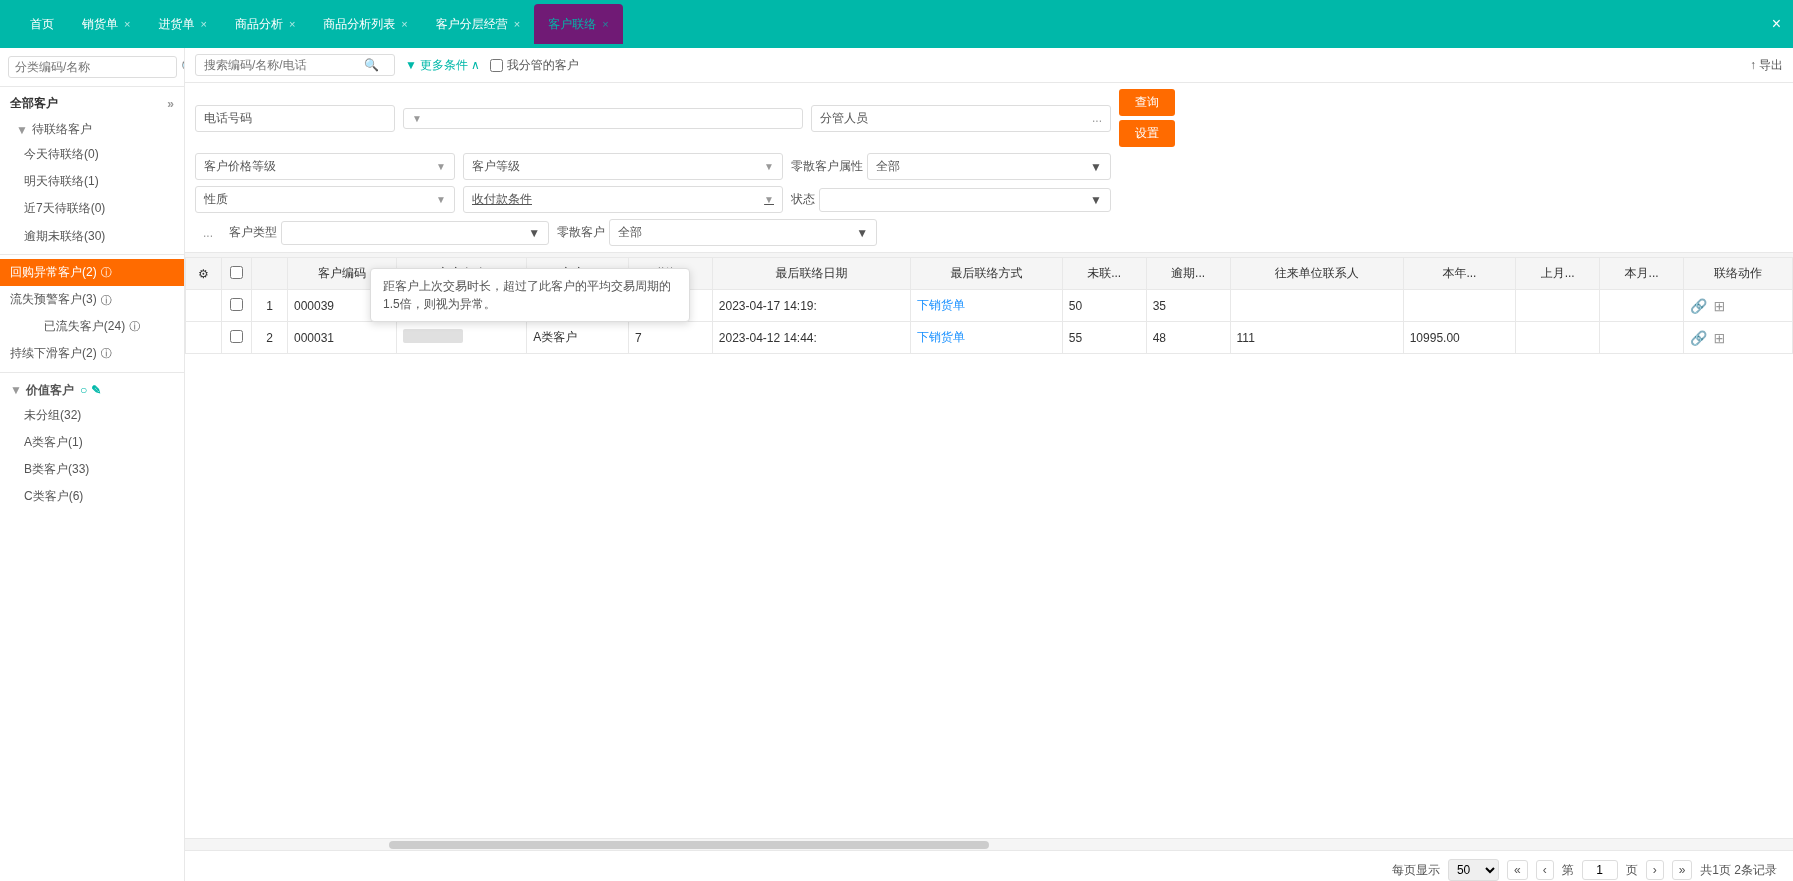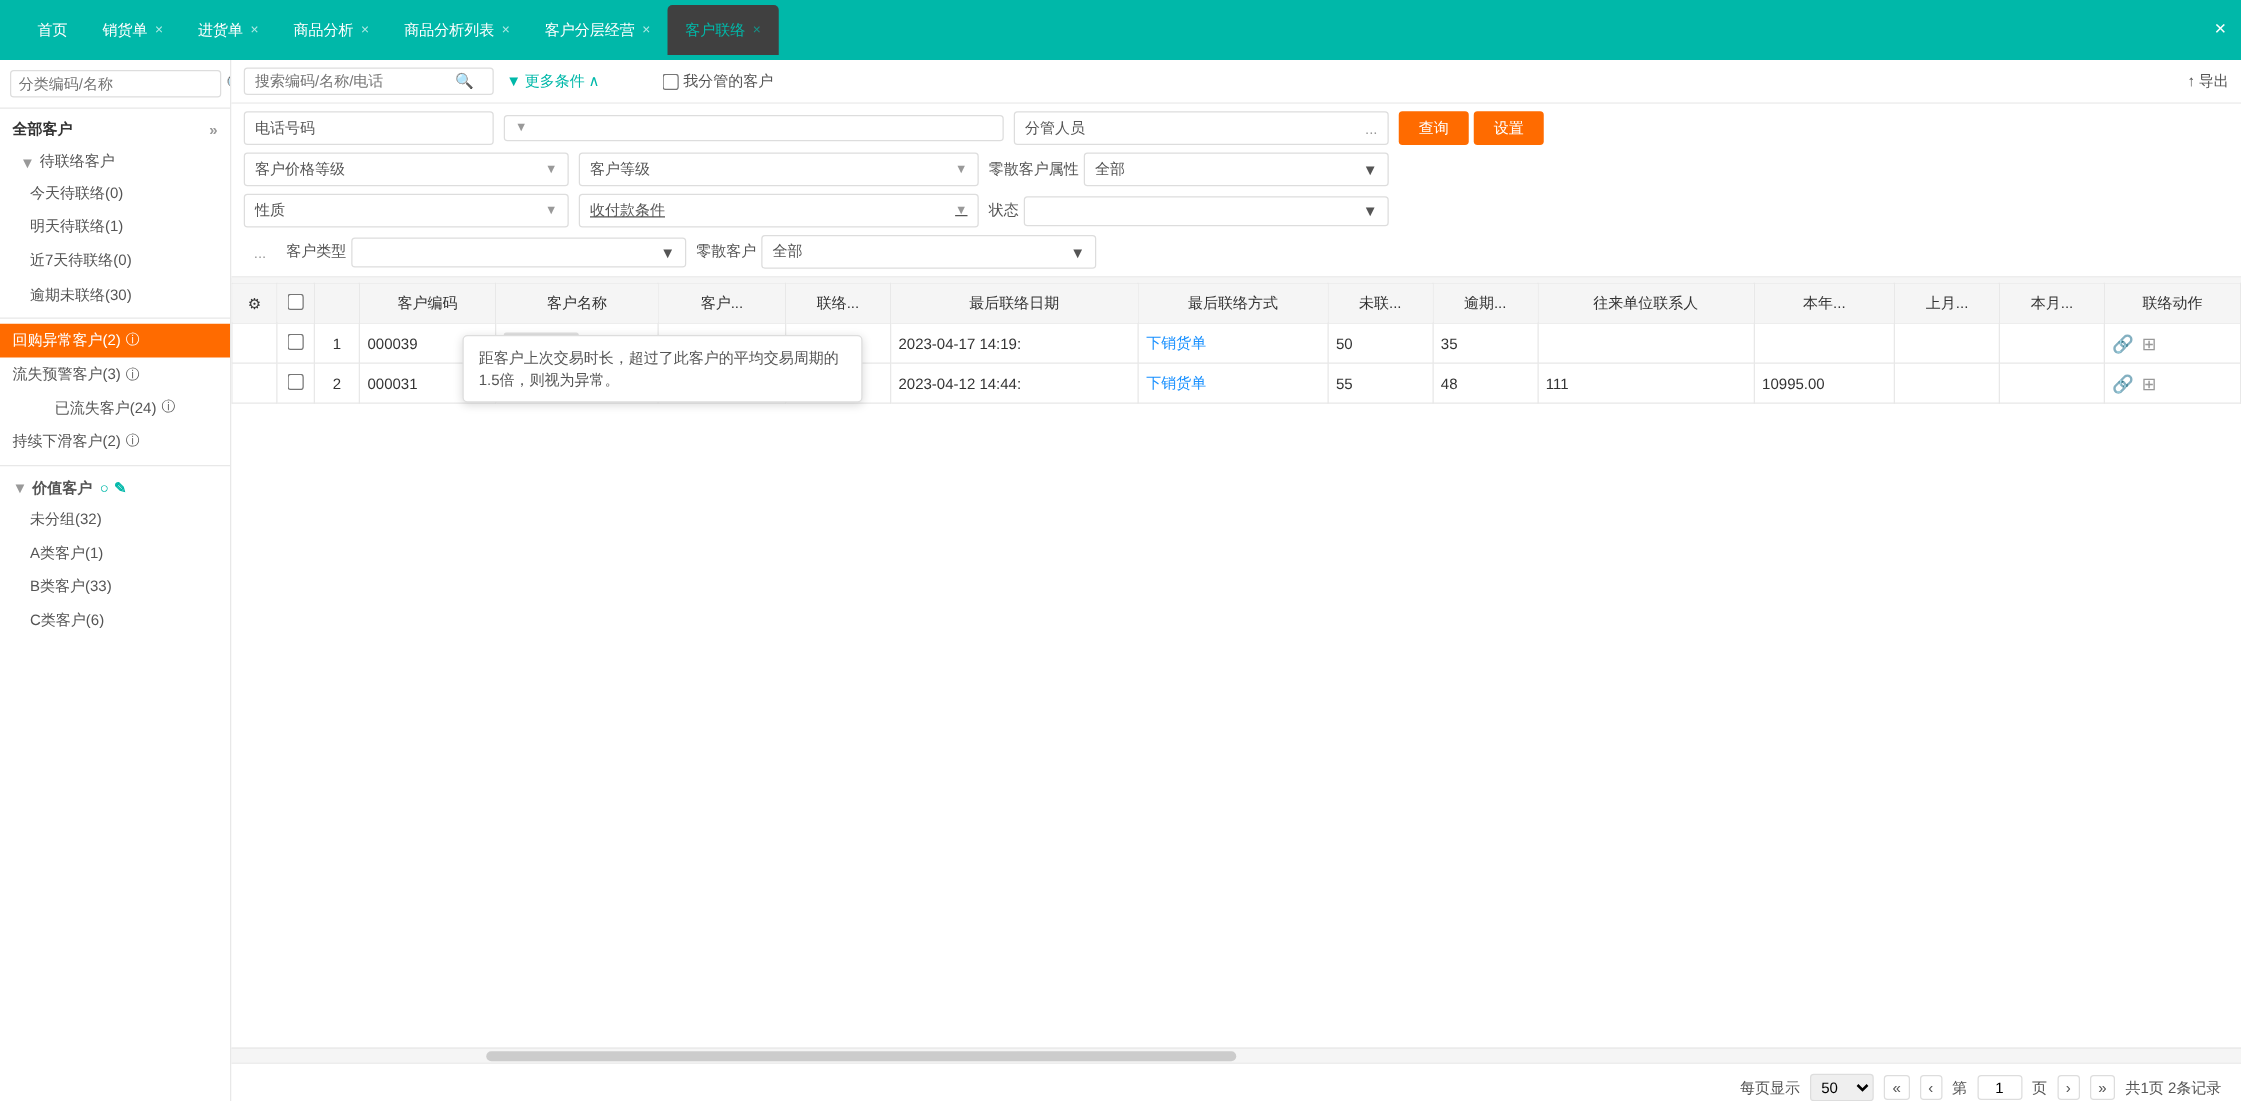--- a/index.html
+++ b/index.html
@@ -19,21 +19,21 @@
       padding: 0 14px;
       height: 40px;
       display: flex;
       align-items: center;
       cursor: pointer;
       color: #fff;
       font-size: 13px;
       white-space: nowrap;
     }
     .top-nav .nav-item.active {
-      background: #404040;
+      background: #701a75;
       color: #00b8a9;
       border-radius: 4px 4px 0 0;
     }
     .top-nav .nav-item .close-x {
       margin-left: 6px;
       font-size: 11px;
       opacity: 0.7;
     }
     .top-nav .window-close {
       position: absolute;
@@ -164,21 +164,20 @@
       align-items: center;
       color: #00b8a9;
       cursor: pointer;
       gap: 3px;
     }
     .filter-my-customer {
       display: flex;
       align-items: center;
       gap: 4px;
       color: #555;
-      margin-left: 40px;
     }
     .export-btn {
       margin-left: auto;
       display: flex;
       align-items: center;
       color: #555;
       cursor: pointer;
       gap: 3px;
     }
 
@@ -241,21 +240,21 @@
       background: #ff6b00;
       color: #fff;
       border: none;
       border-radius: 3px;
       padding: 5px 16px;
       cursor: pointer;
       font-size: 12px;
     }
     .btn-group {
       display: flex;
-      flex-direction: row;
+      flex-direction: column;
       gap: 4px;
     }
 
     
     .tooltip-popup {
       position: absolute;
       left: 185px;
       top: 220px;
       background: #fff;
       border: 1px solid #ddd;

